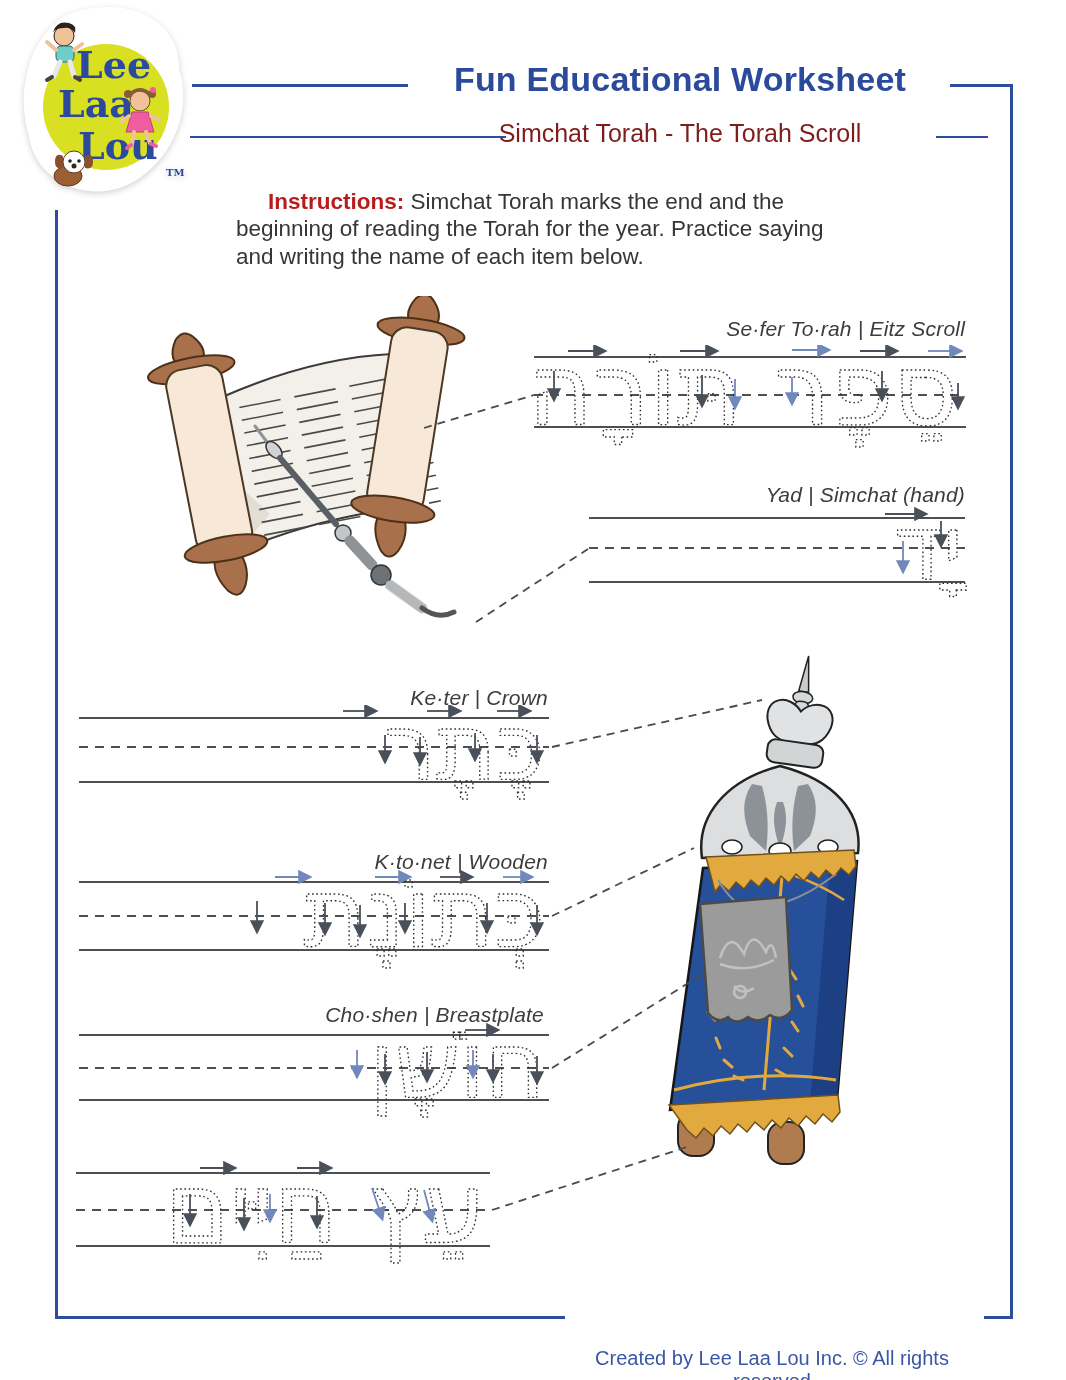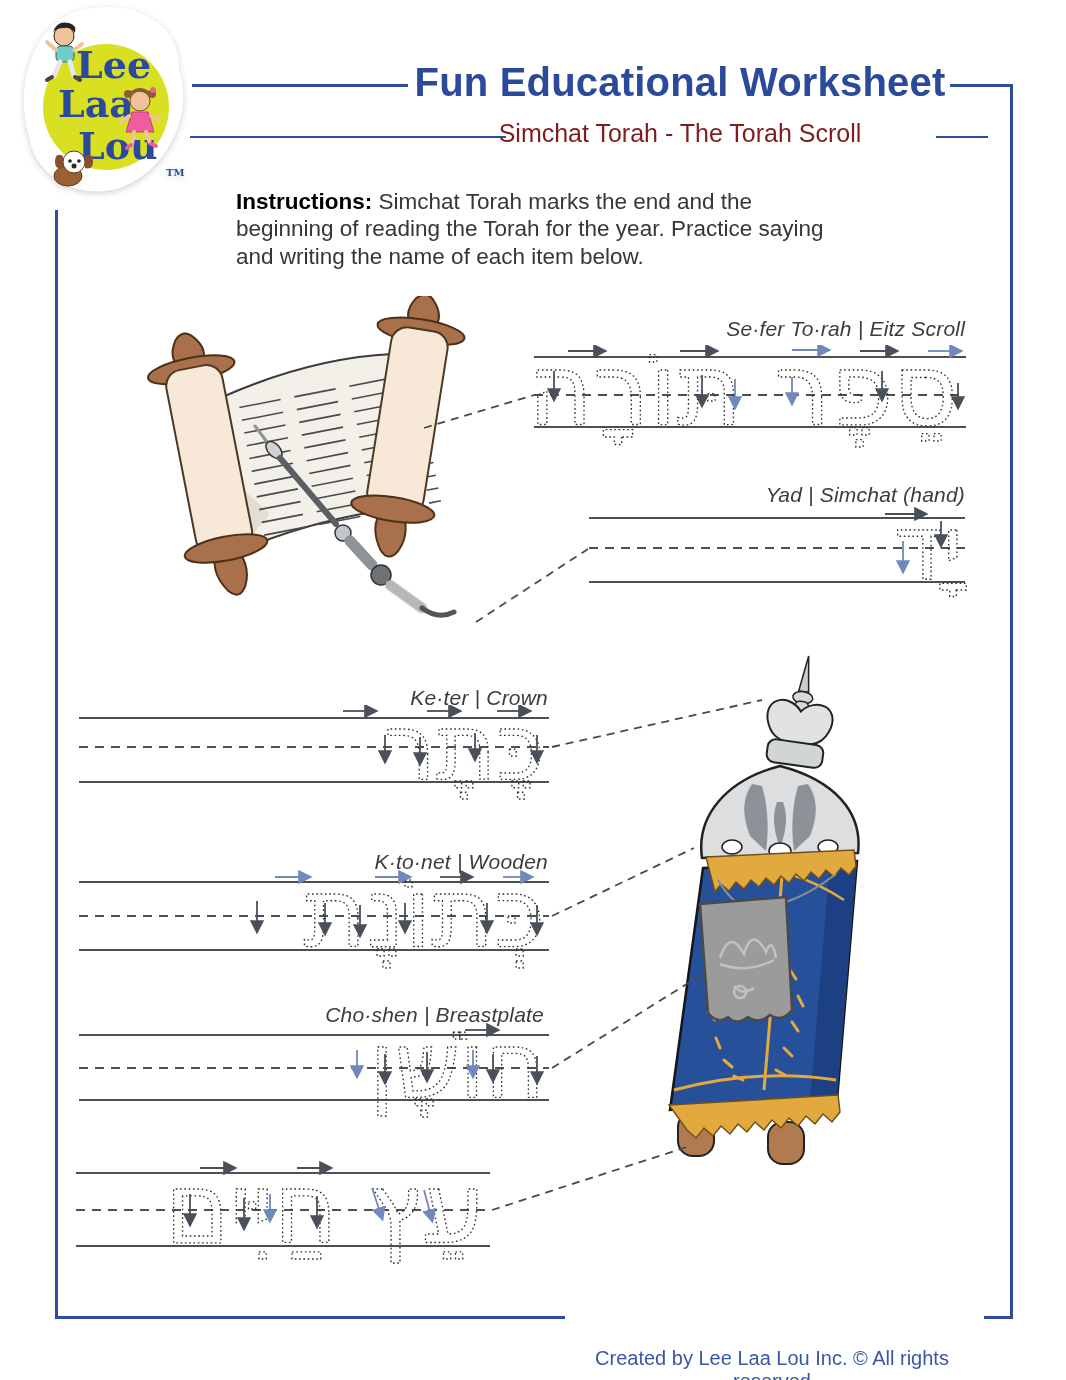--- a/index.html
+++ b/index.html
@@ -1,26 +1,26 @@
 <!DOCTYPE html>
 <html><head>
 <meta charset="utf-8">
 <style>
   html,body{margin:0;padding:0;background:#ffffff;}
   #page{position:relative;width:1066px;height:1380px;background:#fff;overflow:hidden;
         font-family:"Liberation Sans",sans-serif;}
   .abs{position:absolute;}
   .rule-seg{position:absolute;background:#2d4d9e;}
   .page-title{position:absolute;left:410px;top:60px;width:540px;text-align:center;
-        font-size:40px;font-weight:700;color:#2b4a9b;letter-spacing:.2px;}
+        font-size:34px;font-weight:700;color:#2b4a9b;letter-spacing:.2px;}
   .page-subtitle{position:absolute;left:410px;top:119px;width:540px;text-align:center;
         font-size:25px;font-weight:500;color:#7f1d1d;}
   .instructions{position:absolute;left:236px;top:188px;width:612px;font-size:22.5px;
         line-height:1.22;color:#363636;}
-  .instructions b{color:#000000;}
+  .instructions b{color:#b91c1c;margin-left:32px;}
   .prac-label{position:absolute;text-align:right;font-style:italic;font-size:21px;
         color:#3c3c3c;letter-spacing:.2px;}
   .footer-credit{position:absolute;left:560px;top:1303px;width:424px;text-align:center;
         font-size:20px;color:#3a57a7;font-weight:500;margin-top:44px;}
   svg text.heb{font-family:"DejaVu Sans",sans-serif;fill:none;stroke:#2e2e2e;
         stroke-width:1.35;stroke-dasharray:1.6 2.7;}
   .hidden-defs{position:absolute;width:0;height:0;overflow:hidden;}
 </style>
 </head>
 <body>

